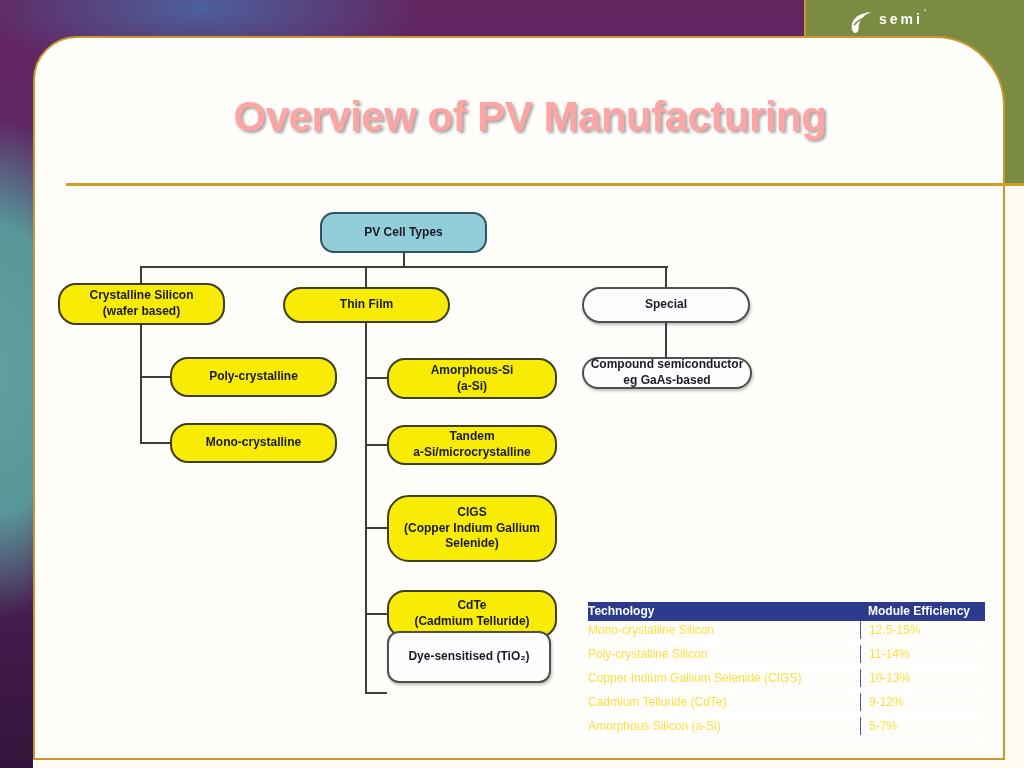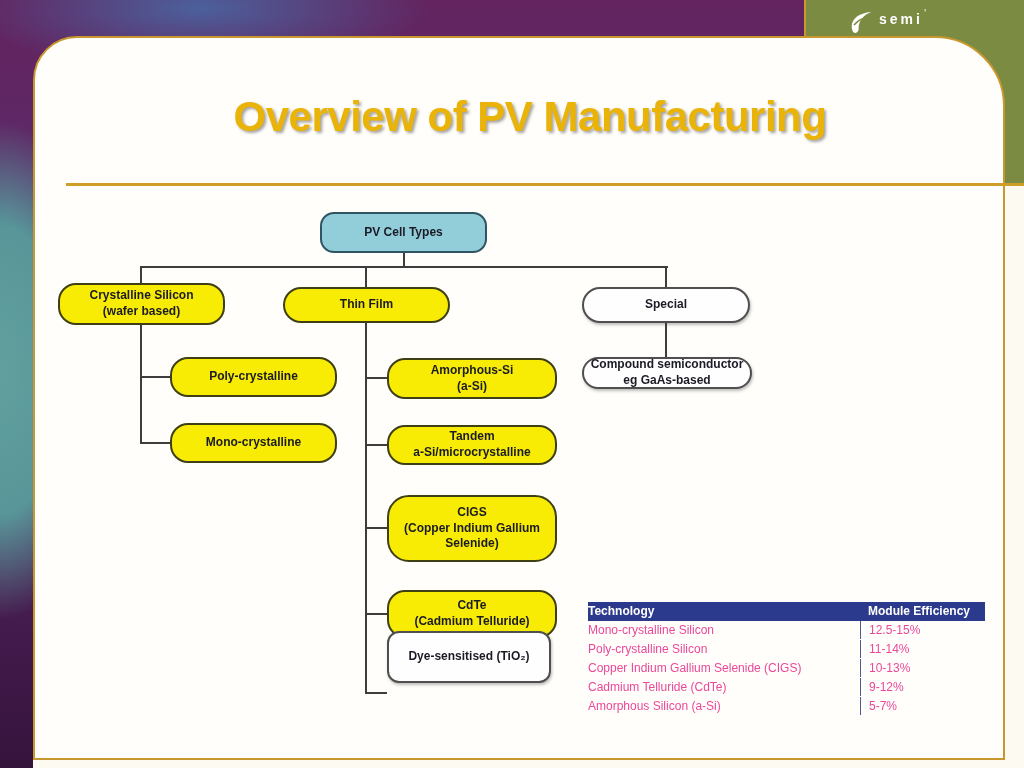--- a/index.html
+++ b/index.html
@@ -23,36 +23,36 @@
 
   
   .right-strip{position:absolute;left:1005px;top:186px;width:19px;height:582px;background:#fdfaf1;}
   .bottom-strip{position:absolute;left:33px;top:760px;width:991px;height:8px;background:#fdfaf1;}
   .slide{position:absolute;left:33px;top:36px;width:968px;height:720px;
          background:#fffefb;border:2px solid #c8982e;
          border-radius:44px 70px 0 0;}
   .title-rule{position:absolute;left:66px;top:183px;width:958px;height:3px;background:#cf9e28;}
 
   .title{position:absolute;left:38px;top:93px;width:984px;margin:0;text-align:center;
-         font-size:42px;font-weight:bold;letter-spacing:-.5px;color:#eab308;
+         font-size:42px;font-weight:bold;letter-spacing:-.5px;color:#fca5a5;
          text-shadow:2px 2px 3px rgba(90,90,90,.55);}
 
   
   .node{position:absolute;box-sizing:border-box;display:flex;flex-direction:column;
         align-items:center;justify-content:center;text-align:center;
         border-radius:18px;font-size:12px;font-weight:bold;line-height:1.3;color:#1b1b26;}
   .node.blue{background:#92cdda;border:2px solid #2f5563;border-radius:14px;}
   .node.yellow{background:#f8ec04;border:2px solid #3f3f14;}
   .node.white{background:#fffeff;border:2px solid #4f4f4f;box-shadow:1px 2px 3px rgba(70,70,70,.35);}
   .cn{position:absolute;background:#3d3d3d;}
 
   
   .pv-table{position:absolute;left:588px;top:602px;width:397px;font-size:12px;}
   .thead{display:flex;height:19px;line-height:19px;background:#2b3a8c;color:#fff;font-weight:bold;}
-  .tr{display:flex;height:18px;line-height:18px;border-bottom:1px solid #ffffff;color:#ec4899;align-items:center;}
+  .tr{display:flex;height:18px;line-height:18px;border-bottom:6px solid #ffffff;color:#fde047;align-items:center;}
   .c1{width:272px;box-sizing:border-box;overflow:hidden;}
   .c2{flex:1;padding-left:8px;box-sizing:border-box;}
   .tr .c2{border-left:1px solid #4a5a96;}
 </style>
 </head>
 <body>
 
 <div class="stage">
 
   <div class="bg"></div>

